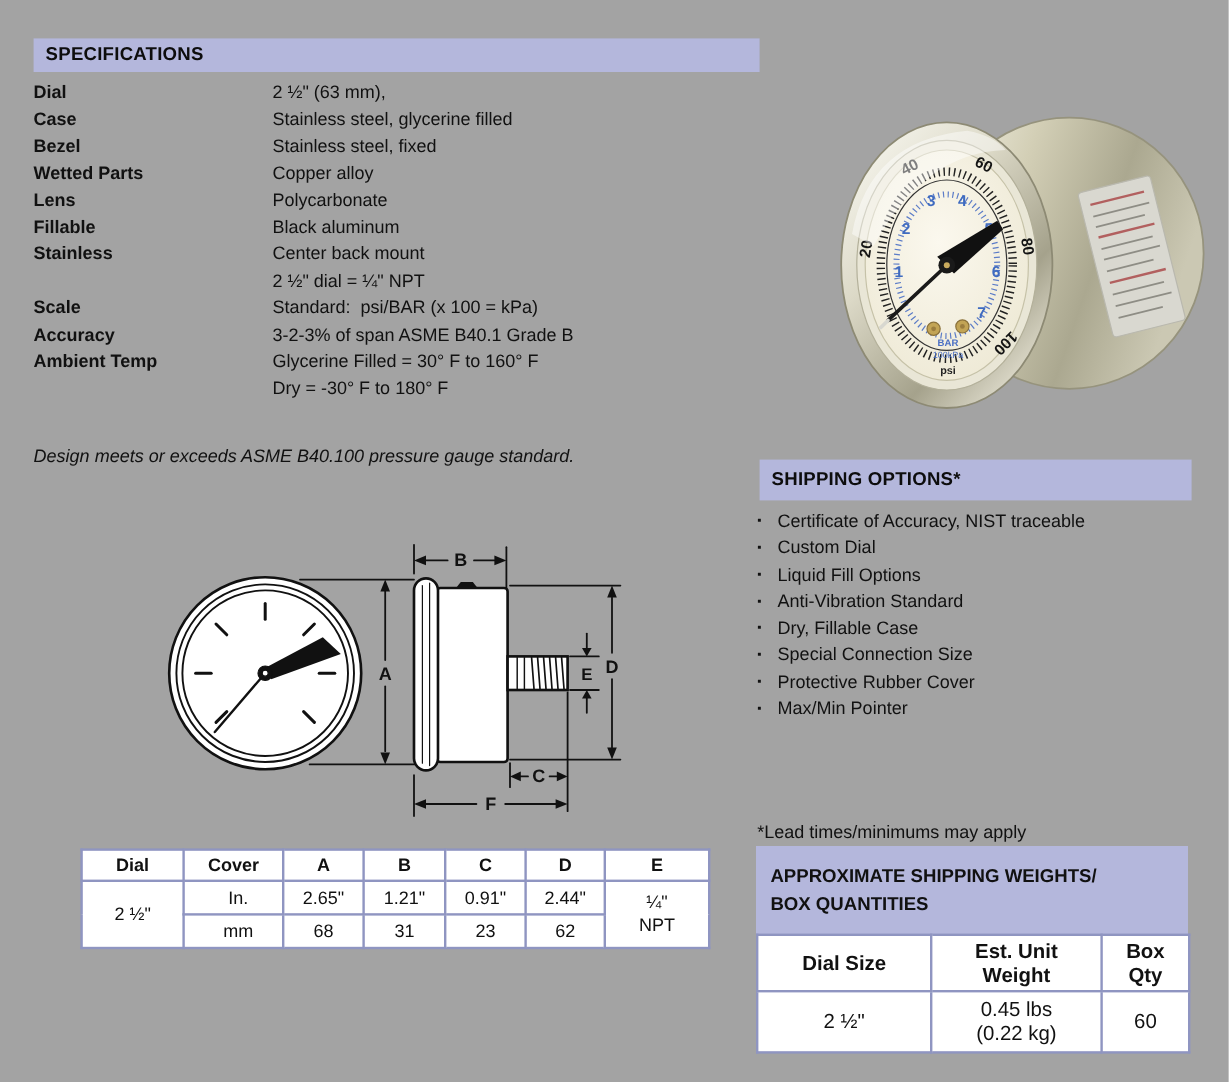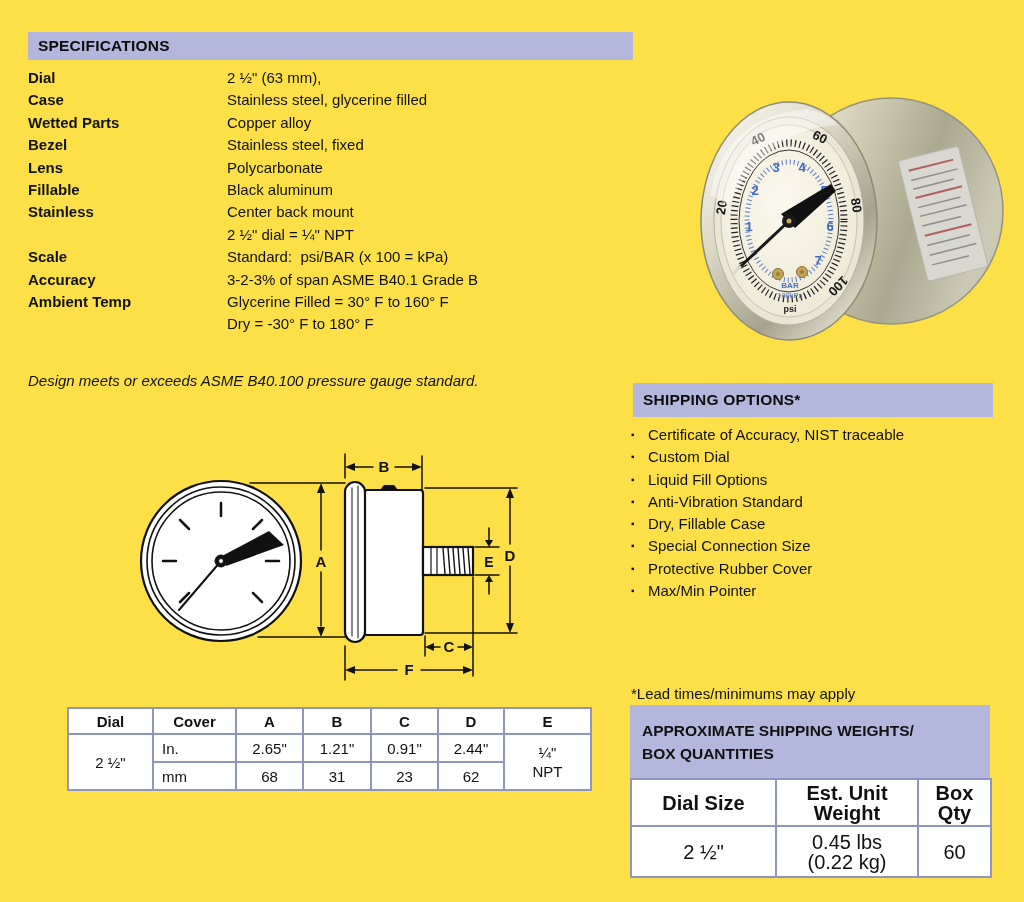--- a/index.html
+++ b/index.html
@@ -1,47 +1,47 @@
 <!DOCTYPE html>
 <html><head>
 <meta charset="utf-8">
 <style>
   html,body{margin:0;padding:0;background:#fff;}
-  #page{position:relative;width:1024px;height:902px;background:#fde047;overflow:hidden;
+  #page{position:relative;width:1024px;height:902px;background:#a3a3a3;overflow:hidden;
         font-family:"Liberation Sans","DejaVu Sans",sans-serif;color:#111;}
   .banner{position:absolute;background:#b4b7dc;display:flex;align-items:center;
           font-weight:bold;font-size:15.5px;letter-spacing:.2px;color:#0d0d0d;}
   .banner .pad{padding-left:10px;}
   
   #spec-list{position:absolute;left:28px;top:67px;width:610px;font-size:15px;line-height:22.4px;}
   .spec-row{display:flex;}
   .spec-label{width:199px;font-weight:bold;flex:none;}
   .spec-value{white-space:pre-wrap;}
   #spec-note{position:absolute;left:28px;top:340px;font-size:15px;font-style:italic;margin-top:32px;}
   
   #options-list{position:absolute;left:631px;top:424px;width:380px;font-size:15px;line-height:22.3px;}
   .opt-row{display:flex;}
   .opt-bullet{width:17px;flex:none;font-size:10px;line-height:22.3px;}
   #options-footnote{position:absolute;left:631px;top:665px;font-size:15px;margin-top:20px;}
   
   #ship-banner{position:absolute;left:630px;top:705px;width:360px;height:89px;background:#b4b7dc;}
   #ship-banner .t{padding:14px 0 0 12px;font-weight:bold;font-size:15.5px;line-height:23px;white-space:pre-line;}
   table{border-collapse:collapse;}
-  #ship-table{position:absolute;left:630px;top:778px;width:360px;table-layout:fixed;font-size:20px;}
+  #ship-table{position:absolute;left:630px;top:778px;width:360px;table-layout:fixed;font-size:17px;}
   #ship-table th,#ship-table td{border:2px solid #8f95c1;text-align:center;vertical-align:middle;
        white-space:pre-line;line-height:20px;background:#fff;padding:2px 0;}
   #ship-table th{font-weight:bold;height:41px;}
   #ship-table td{height:45px;}
   
   #dim-table{position:absolute;left:67px;top:707px;width:523px;table-layout:fixed;font-size:15px;}
   #dim-table th,#dim-table td{border:2px solid #8f95c1;background:#fff;text-align:center;
        vertical-align:middle;line-height:19px;padding:1px 0;}
   #dim-table th{font-weight:bold;height:22px;}
   #dim-table td{height:24px;}
-  #dim-table td.unitcell{text-align:left;padding-left:8px;}
+  #dim-table td.unitcell{text-align:center;padding-left:8px;}
   #dim-table td.ecell{white-space:pre-line;}
   svg{position:absolute;}
   svg text{font-family:"Liberation Sans","DejaVu Sans",sans-serif;}
 </style>
 </head>
 <body>
 
 <div id="page">
 
   <div class="banner" style="left:28px;top:32px;width:605px;height:28px;">
@@ -51,26 +51,26 @@
   <div id="spec-list">
     <div class="spec-row">
         <span class="spec-label">Dial</span>
         <span class="spec-value">2 ½" (63 mm),</span>
       </div>
     <div class="spec-row">
         <span class="spec-label">Case</span>
         <span class="spec-value">Stainless steel, glycerine filled</span>
       </div>
     <div class="spec-row">
+        <span class="spec-label">Bezel</span>
+        <span class="spec-value">Stainless steel, fixed</span>
+      </div>
+    <div class="spec-row">
         <span class="spec-label">Wetted Parts</span>
         <span class="spec-value">Copper alloy</span>
-      </div>
-    <div class="spec-row">
-        <span class="spec-label">Bezel</span>
-        <span class="spec-value">Stainless steel, fixed</span>
       </div>
     <div class="spec-row">
         <span class="spec-label">Lens</span>
         <span class="spec-value">Polycarbonate</span>
       </div>
     <div class="spec-row">
         <span class="spec-label">Fillable</span>
         <span class="spec-value">Black aluminum</span>
       </div>
     <div class="spec-row">

